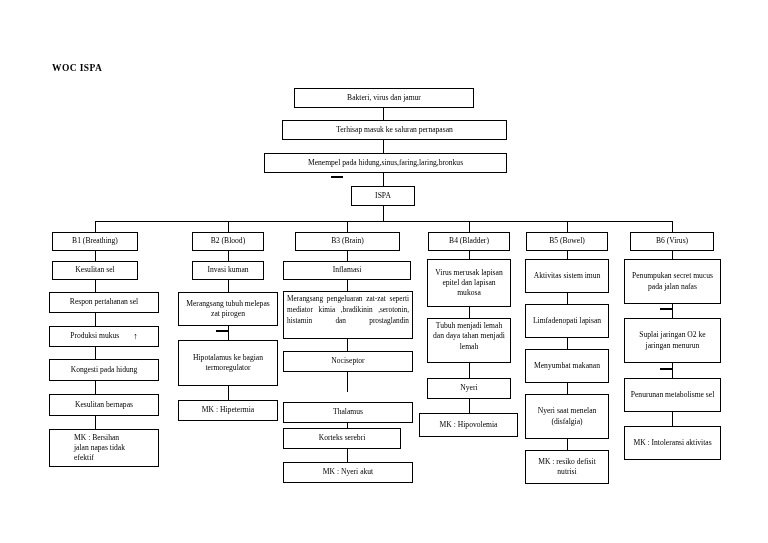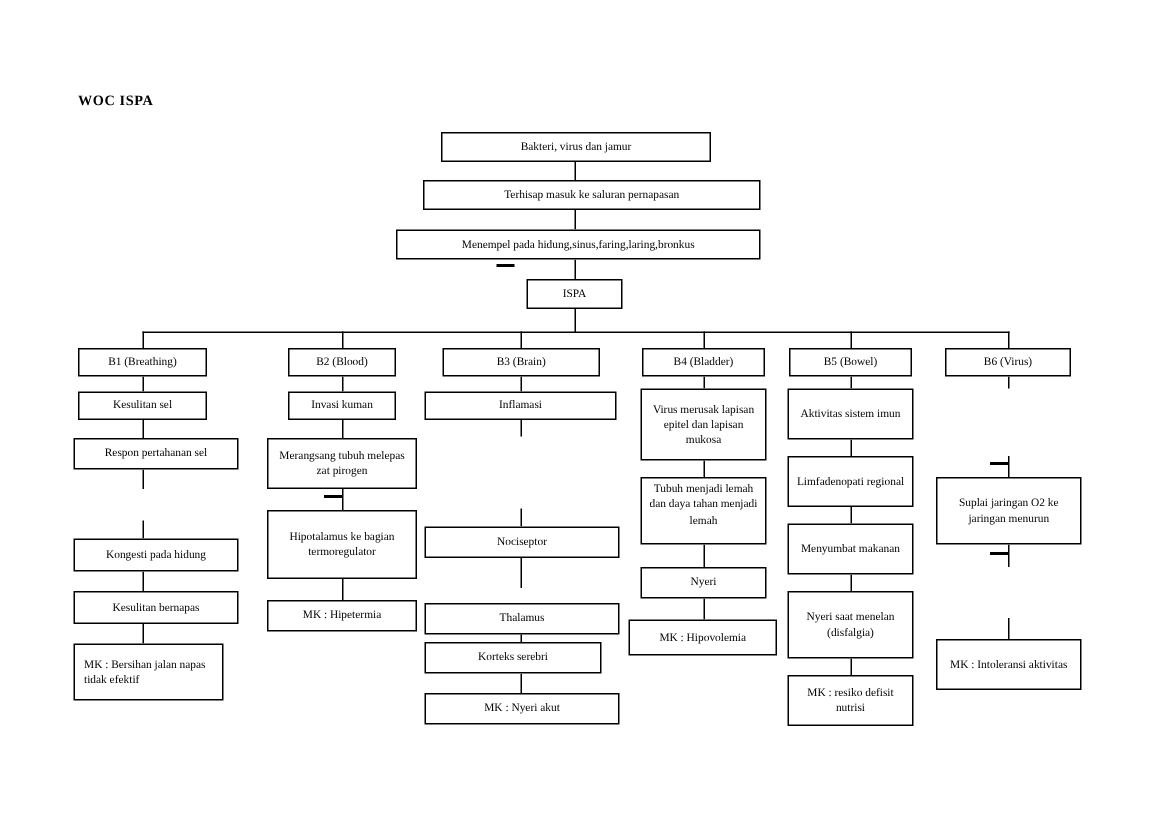--- a/index.html
+++ b/index.html
@@ -82,29 +82,33 @@
 
   <div class="box hdr" style="left:52px;top:232px;width:86px;height:19px;">B1 (Breathing)</div>
   <div class="vline" style="left:95px;top:251px;height:10px;"></div>
 
   <div class="box hdr" style="left:52px;top:261px;width:86px;height:19px;">Kesulitan sel</div>
   <div class="vline" style="left:95px;top:280px;height:12px;"></div>
 
   <div class="box" style="left:49px;top:292px;width:110px;height:21px;">Respon pertahanan sel</div>
   <div class="vline" style="left:95px;top:313px;height:13px;"></div>
 
+  <div class="box" style="left:49px;top:326px;width:110px;height:21px;">
+    <span>Produksi mukus</span>
+    <span class="arrow-up" style="margin-left:14px;">↑</span>
+  </div>
   <div class="vline" style="left:95px;top:347px;height:12px;"></div>
 
   <div class="box" style="left:49px;top:359px;width:110px;height:22px;">Kongesti pada hidung</div>
   <div class="vline" style="left:95px;top:381px;height:13px;"></div>
 
   <div class="box" style="left:49px;top:394px;width:110px;height:22px;">Kesulitan bernapas</div>
   <div class="vline" style="left:95px;top:416px;height:13px;"></div>
 
-  <div class="box" style="left:49px;top:429px;width:100px;height:38px;padding:0 6px;text-align:left;justify-content:flex-start;">MK : Bersihan jalan napas tidak efektif</div>
+  <div class="box" style="left:49px;top:429px;width:110px;height:38px;padding:0 24px;text-align:left;justify-content:flex-start;">MK : Bersihan jalan napas tidak efektif</div>
 
   <div class="box hdr" style="left:192px;top:232px;width:72px;height:19px;">B2 (Blood)</div>
   <div class="vline" style="left:228px;top:251px;height:10px;"></div>
 
   <div class="box hdr" style="left:192px;top:261px;width:72px;height:19px;">Invasi kuman</div>
   <div class="vline" style="left:228px;top:280px;height:12px;"></div>
 
   <div class="box" style="left:178px;top:292px;width:100px;height:34px;">Merangsang tubuh melepas zat pirogen</div>
   <div class="stub" style="left:216px;top:330px;width:12px;"></div>
   <div class="vline" style="left:228px;top:326px;height:14px;"></div>
@@ -113,20 +117,21 @@
   <div class="vline" style="left:228px;top:386px;height:14px;"></div>
 
   <div class="box" style="left:178px;top:400px;width:100px;height:21px;">MK : Hipetermia</div>
 
   <div class="box hdr" style="left:295px;top:232px;width:105px;height:19px;">B3 (Brain)</div>
   <div class="vline" style="left:347px;top:251px;height:10px;"></div>
 
   <div class="box hdr" style="left:283px;top:261px;width:128px;height:19px;">Inflamasi</div>
   <div class="vline" style="left:347px;top:280px;height:11px;"></div>
 
+  <div class="box justify" style="left:283px;top:291px;width:130px;height:48px;font-size:7.3px;line-height:1.5;">Merangsang pengeluaran zat-zat seperti mediator kimia ,bradikinin ,serotonin, histamin dan prostaglandin</div>
   <div class="vline" style="left:347px;top:339px;height:12px;"></div>
 
   <div class="box" style="left:283px;top:351px;width:130px;height:21px;">Nociseptor</div>
   <div class="vline" style="left:347px;top:372px;height:20px;"></div>
 
   <div class="box" style="left:283px;top:392px;width:130px;height:21px;margin-top:10px;">Thalamus</div>
   <div class="vline" style="left:347px;top:413px;height:15px;"></div>
 
   <div class="box" style="left:283px;top:428px;width:118px;height:21px;">Korteks serebri</div>
   <div class="vline" style="left:347px;top:449px;height:13px;"></div>
@@ -146,38 +151,40 @@
   <div class="vline" style="left:469px;top:399px;height:14px;"></div>
 
   <div class="box" style="left:419px;top:413px;width:99px;height:24px;">MK : Hipovolemia</div>
 
   <div class="box hdr" style="left:526px;top:232px;width:82px;height:19px;">B5 (Bowel)</div>
   <div class="vline" style="left:567px;top:251px;height:8px;"></div>
 
   <div class="box" style="left:525px;top:259px;width:84px;height:34px;">Aktivitas sistem imun</div>
   <div class="vline" style="left:567px;top:293px;height:11px;"></div>
 
-  <div class="box" style="left:525px;top:304px;width:84px;height:34px;">Limfadenopati regional</div>
+  <div class="box" style="left:525px;top:304px;width:84px;height:34px;">Limfadenopati lapisan</div>
   <div class="vline" style="left:567px;top:338px;height:11px;"></div>
 
   <div class="box" style="left:525px;top:349px;width:84px;height:34px;">Menyumbat makanan</div>
   <div class="vline" style="left:567px;top:383px;height:11px;"></div>
 
   <div class="box" style="left:525px;top:394px;width:84px;height:45px;">Nyeri saat menelan (disfalgia)</div>
   <div class="vline" style="left:567px;top:439px;height:11px;"></div>
 
   <div class="box" style="left:525px;top:450px;width:84px;height:34px;">MK : resiko defisit nutrisi</div>
 
   <div class="box hdr" style="left:630px;top:232px;width:84px;height:19px;">B6 (Virus)</div>
   <div class="vline" style="left:672px;top:251px;height:8px;"></div>
 
+  <div class="box" style="left:624px;top:259px;width:97px;height:45px;">Penumpukan secret mucus pada jalan nafas</div>
   <div class="stub" style="left:660px;top:308px;width:12px;"></div>
   <div class="vline" style="left:672px;top:304px;height:14px;"></div>
 
   <div class="box" style="left:624px;top:318px;width:97px;height:45px;">Suplai jaringan O2 ke jaringan menurun</div>
   <div class="stub" style="left:660px;top:368px;width:12px;"></div>
   <div class="vline" style="left:672px;top:363px;height:15px;"></div>
 
+  <div class="box" style="left:624px;top:378px;width:97px;height:34px;">Penurunan metabolisme sel</div>
   <div class="vline" style="left:672px;top:412px;height:14px;"></div>
 
   <div class="box" style="left:624px;top:426px;width:97px;height:34px;">MK : Intoleransi aktivitas</div>
 
 </div>
 
 </body></html>

